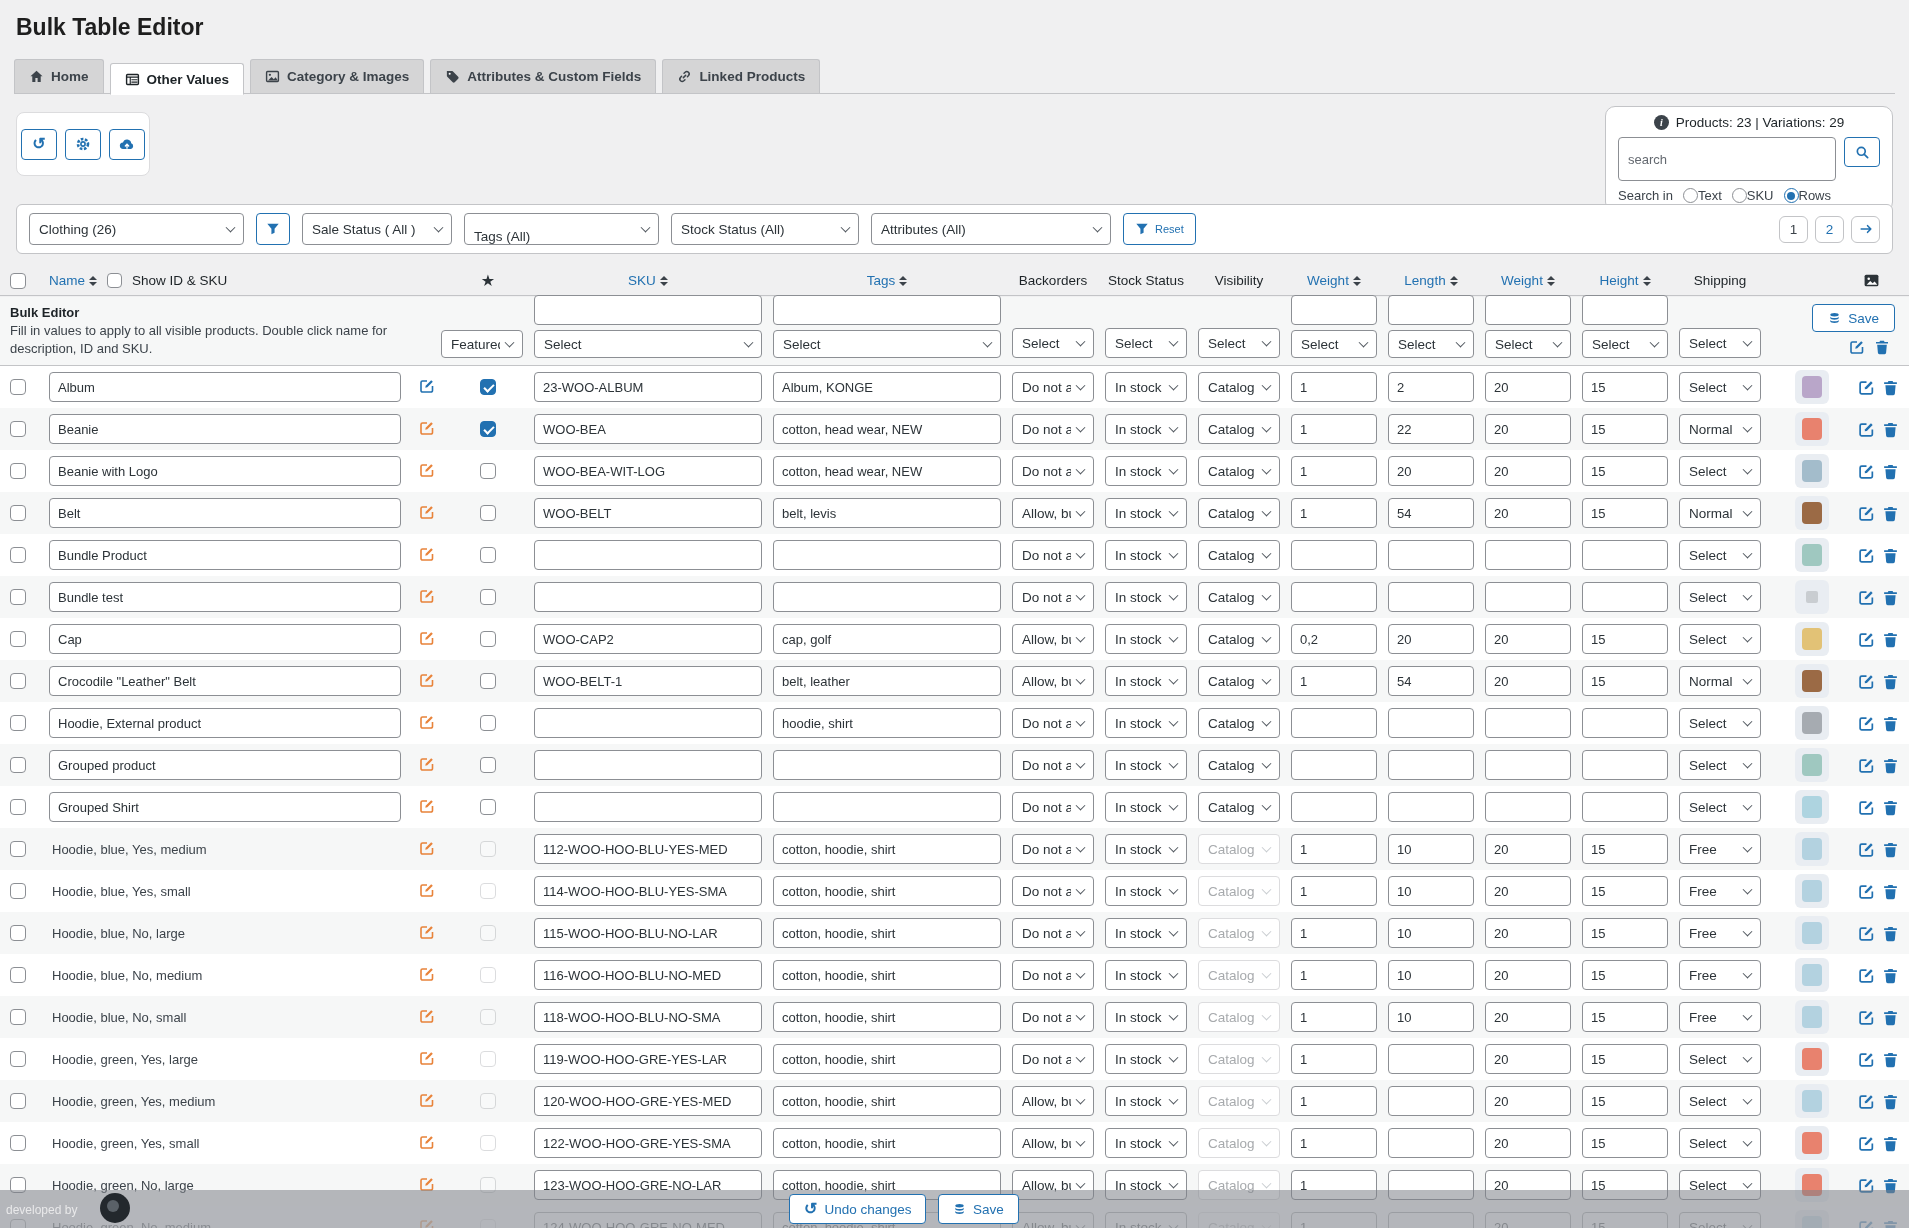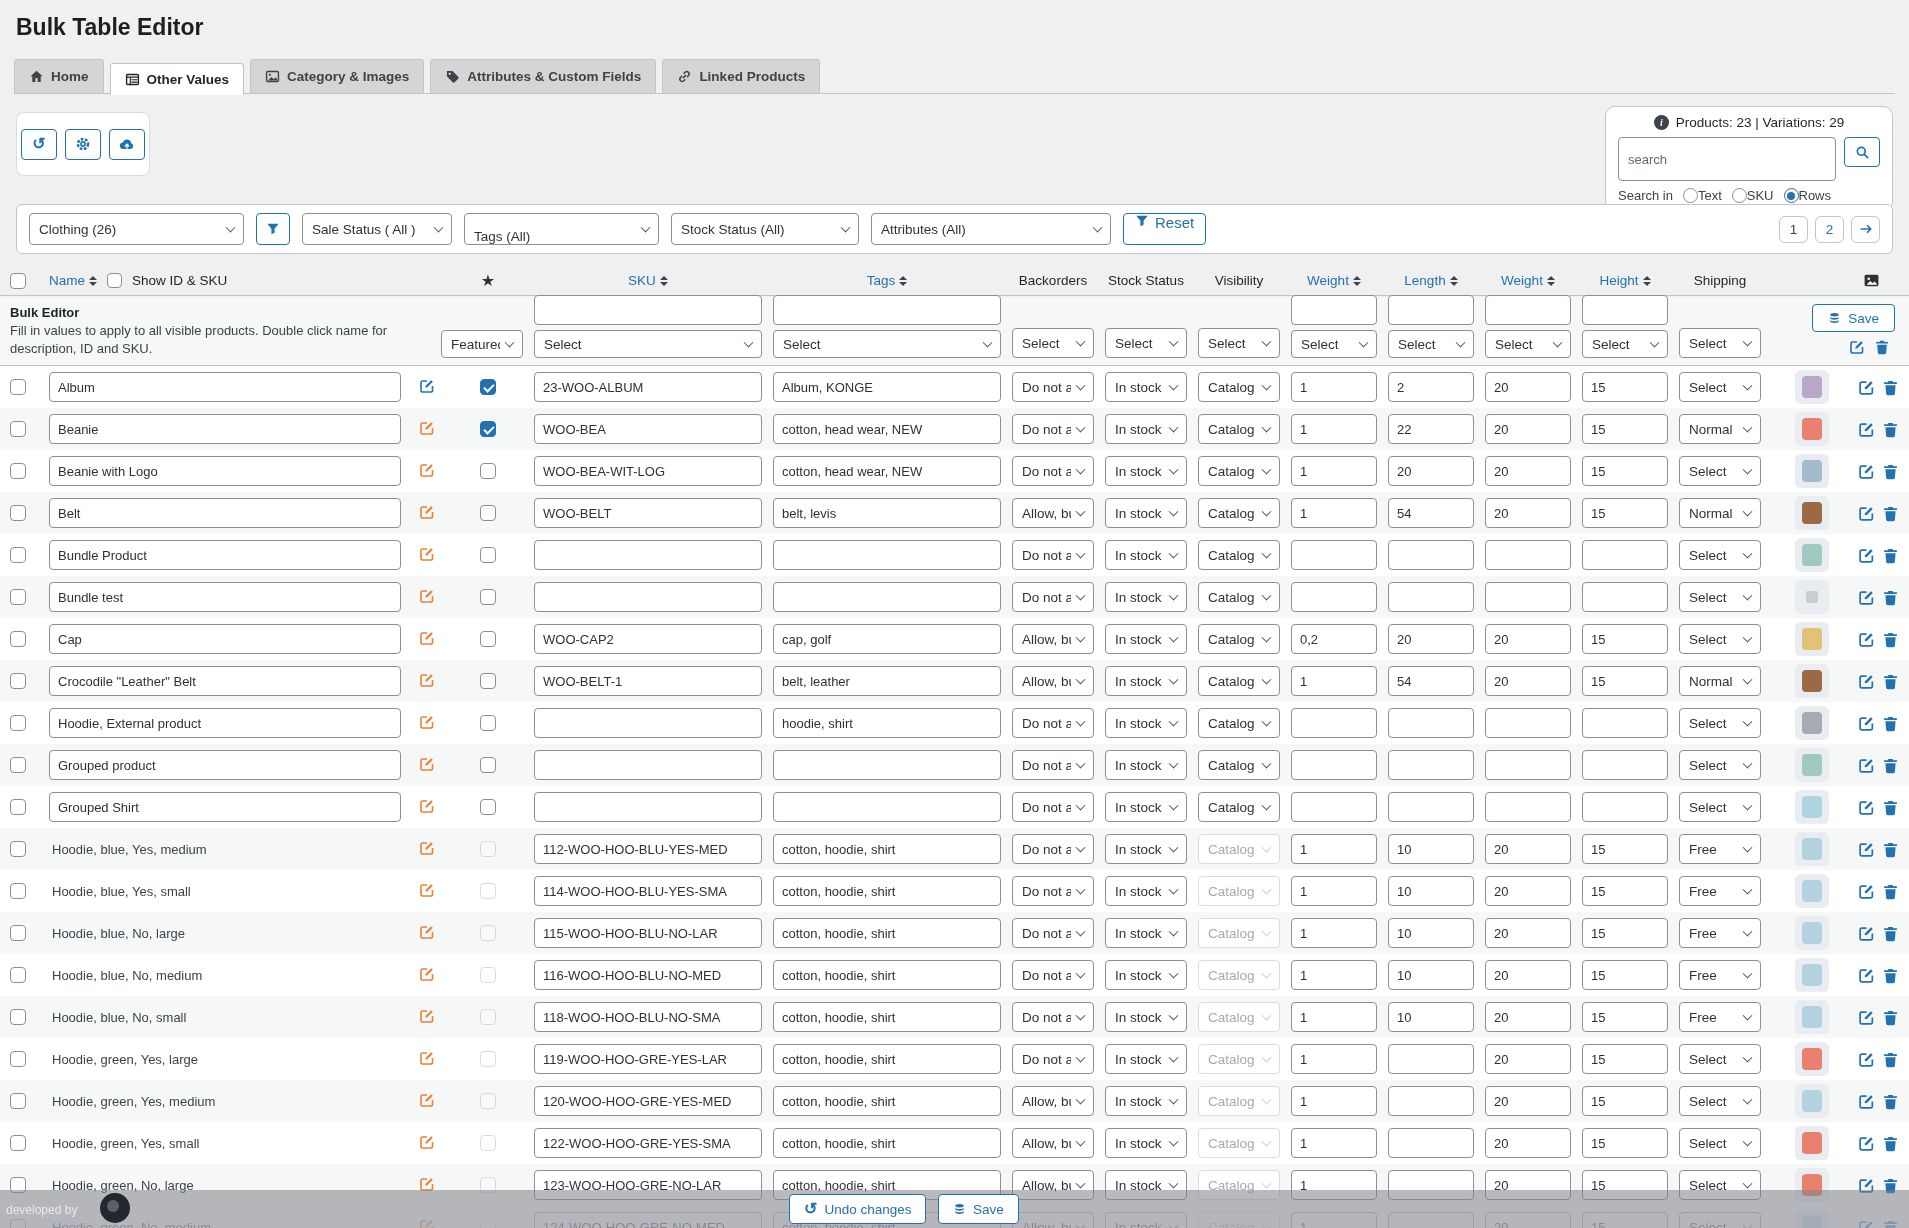--- a/index.html
+++ b/index.html
@@ -39,21 +39,21 @@
   .filter-bar { position:absolute; top:204px; left:16px; right:16px; height:50px; background:#fff; border:1px solid #c3c4c7; border-radius:6px; display:flex; align-items:center; gap:12px; padding:0 12px; }
   .sel { position:relative; display:inline-flex; align-items:center; height:32px; border:1px solid #8c8f94; border-radius:4px; background:#fff; padding:0 22px 0 9px; font-size:13.5px; color:#2c3338; cursor:pointer; overflow:hidden; white-space:nowrap; }
   .sel::after { content:""; position:absolute; right:9px; top:50%; width:6px; height:6px; border-right:1.8px solid #50575e; border-bottom:1.8px solid #50575e; transform:translateY(-70%) rotate(45deg); }
   .sel.disabled { border-color:#dcdcde; color:#a7aaad; }
   .sel.disabled::after { border-color:#c9cdd1; }
   .sel-t { font-style:normal; overflow:hidden; white-space:nowrap; }
   .f-cat { width:215px; }
   .f-sale { width:150px; } .f-tags { width:195px;align-items:flex-end; } .f-stock { width:188px; } .f-attr { width:240px; }
   .funnel-btn { width:34px; height:32px; border:1px solid #2271b1; border-radius:4px; background:#fff; color:#2271b1; display:flex; align-items:center; justify-content:center; cursor:pointer; }
   .funnel-btn svg, .reset-btn svg { width:14px; height:14px; }
-  .reset-btn { height:32px; display:flex; gap:6px; border:1px solid #2271b1; border-radius:4px; background:#fff; color:#2271b1; font-size:15px; padding:0 11px; cursor:pointer; }
+  .reset-btn { height:32px; display:flex; align-items:center; gap:6px; border:1px solid #2271b1; border-radius:4px; background:#fff; color:#2271b1; font-size:11px; padding:0 11px; cursor:pointer; }
   .pager { margin-left:auto; display:flex; gap:7px; }
   .pg { min-width:29px; height:27px; border:1px solid #c3c4c7; border-radius:6px; background:#fff; display:flex; align-items:center; justify-content:center; font-size:13.5px; color:#3c434a; cursor:pointer; }
   .pg.link { color:#2271b1; }
   .pg svg { width:14px; height:14px; color:#2271b1; }
 
   
   .cols { display:flex; align-items:center; column-gap:11px; padding:0 10px; }
   .c-check{width:28px; display:flex; justify-content:flex-start;}
   .c-name{width:352px;} .c-edit{width:30px; display:flex; justify-content:center;}
   .c-feat{width:70px; display:flex; justify-content:center;}

